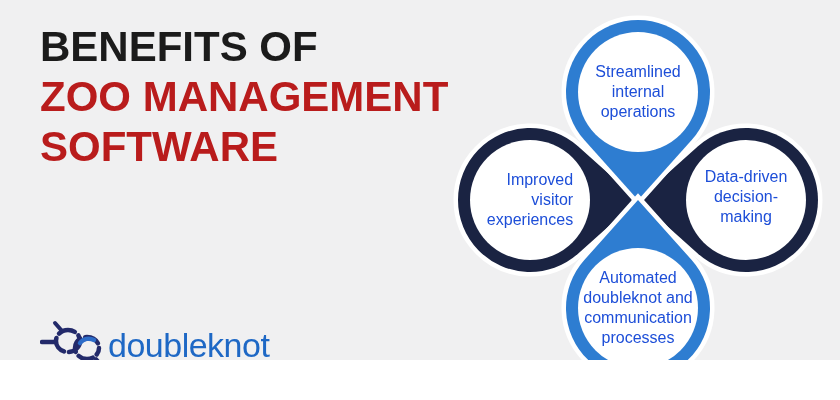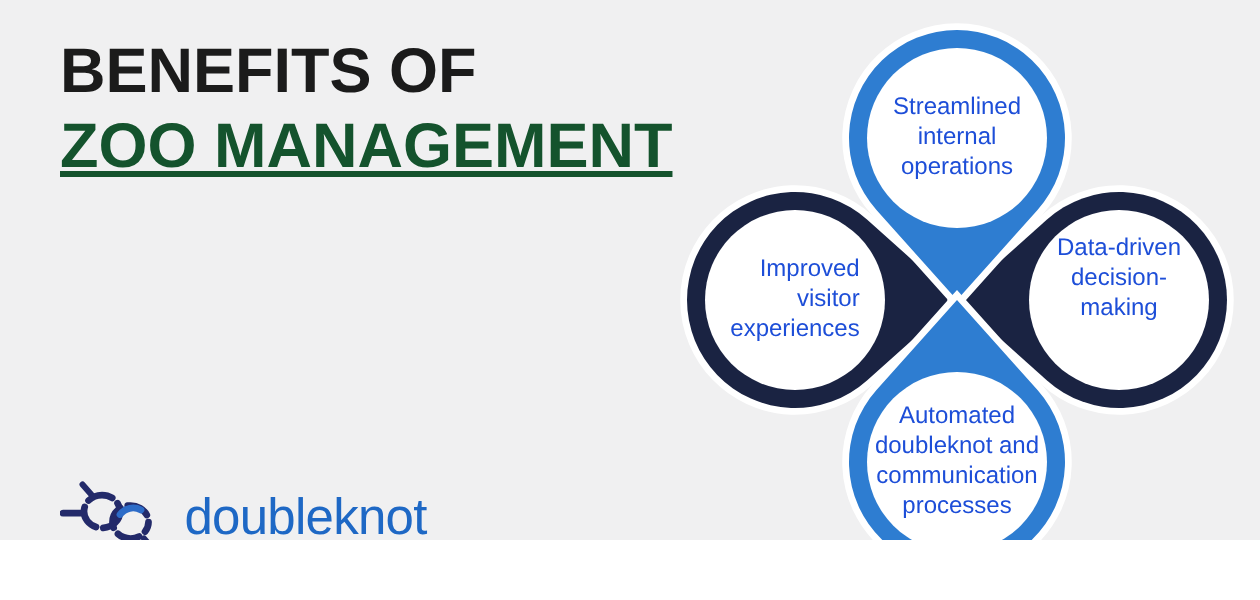--- a/index.html
+++ b/index.html
@@ -14,21 +14,21 @@
   .title {
     position: absolute;
     left: 40px;
     top: 22px;
     font-size: 42px;
     line-height: 50px;
     font-weight: 700;
     letter-spacing: 0px;
   }
   .title .dark { color: #1b1b1b; display: block; }
-  .title .accent { color: #14532d; display: block; text-decoration: underline; }
+  .title .accent { color: #b91c1c; display: block; }
   .diagram-svg {
     position: absolute;
     left: 0; top: 0;
     width: 840px; height: 400px;
   }
   .pin {
     stroke: #ffffff;
     stroke-width: 9;
     paint-order: stroke;
     stroke-linejoin: miter;
@@ -41,46 +41,47 @@
     align-items: center;
     justify-content: center;
     text-align: center;
     color: #1d4ed8;
     font-size: 16px;
     line-height: 20px;
     white-space: pre-line;
   }
   .node-label.top    { left: 568px; top: 37px;  }
   .node-label.left   { left: 460px; top: 145px; text-align: right; }
-  .node-label.right  { left: 676px; top: 131px; }
+  .node-label.right  { left: 676px; top: 142px; }
   .node-label.bottom { left: 568px; top: 253px; }
   .logo {
     position: absolute;
     left: 40px;
     top: 320px;
     height: 50px;
     display: flex;
     align-items: center;
   }
   .logo-text {
     color: #1e68c5;
     font-size: 34px;
     letter-spacing: -0.5px;
-    margin-left: 17px;
+    margin-left: 2px;
   }
   .knot { display: block; }
 </style>
 </head>
 <body>
 
 <div class="canvas">
 
   <div class="title">
     <span class="dark">BENEFITS OF</span>
     <span class="accent">ZOO MANAGEMENT</span>
+    <span class="accent">SOFTWARE</span>
   </div>
 
   <svg class="diagram-svg" viewBox="0 0 840 400" xmlns="http://www.w3.org/2000/svg">
 
     <path class="pin" d="M 638 200 L 578 146.33 A 72 72 0 1 0 578 253.67 Z" fill="#1a2342"></path>
     <path class="pin" d="M 638 200 L 698 146.33 A 72 72 0 1 1 698 253.67 Z" fill="#1a2342"></path>
 
     <path class="pin" d="M 638 200 L 691.67 140 A 72 72 0 1 0 584.33 140 Z" fill="#2e7dd1"></path>
     <path class="pin" d="M 638 200 L 584.33 260 A 72 72 0 1 0 691.67 260 Z" fill="#2e7dd1"></path>
 

